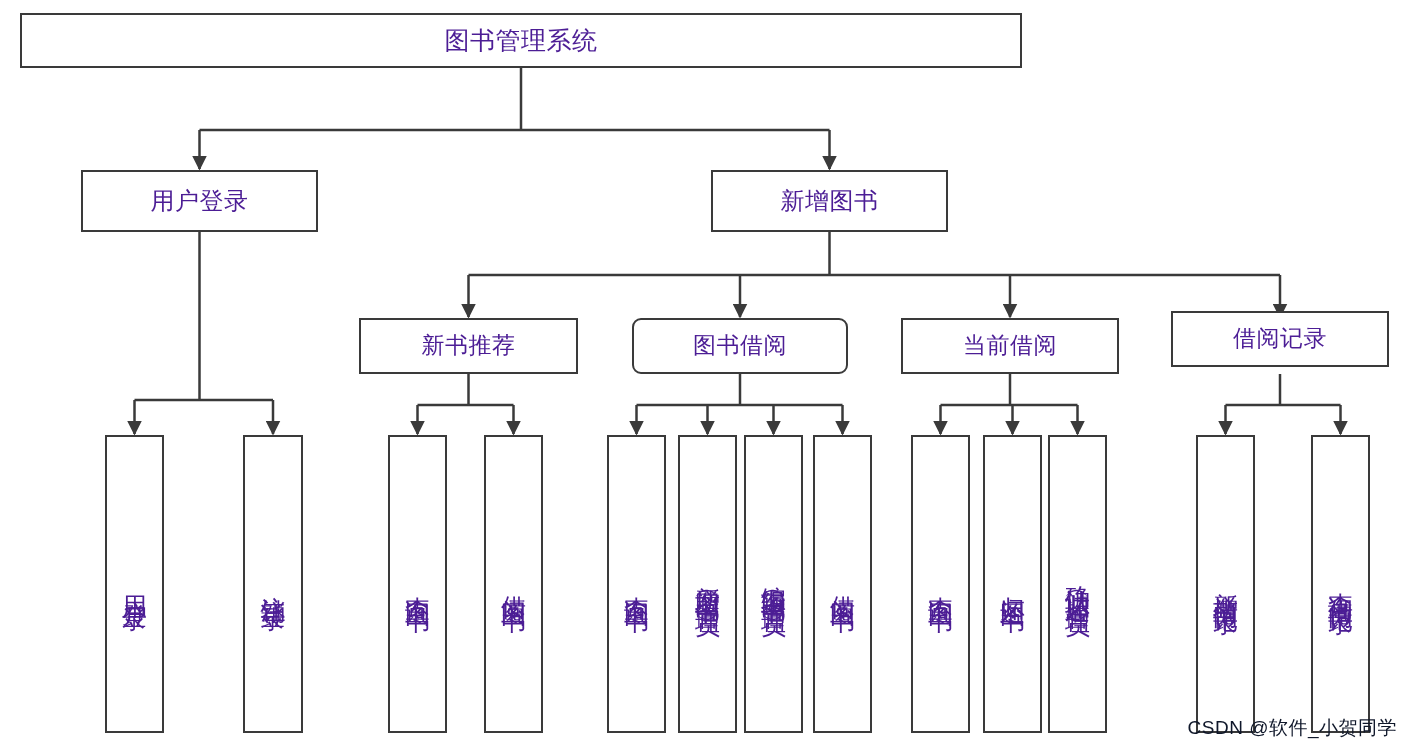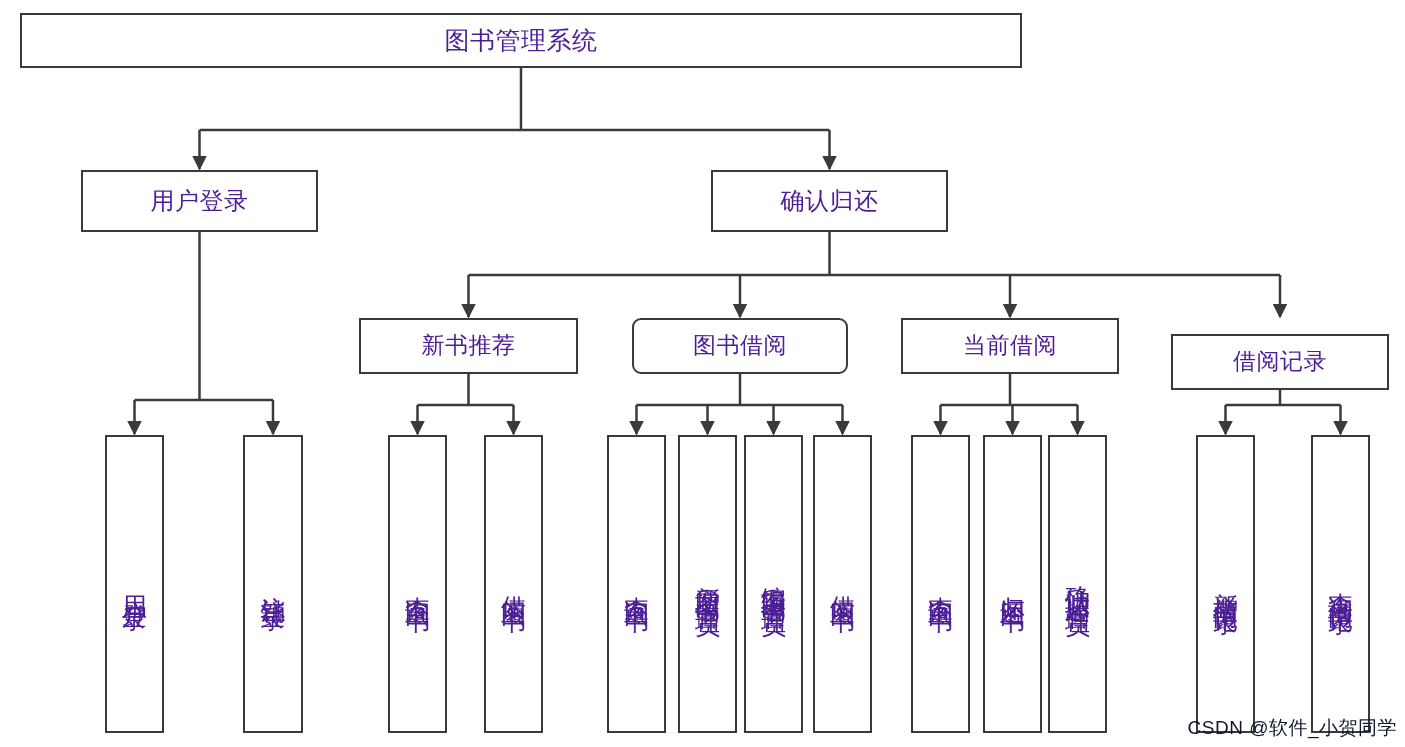--- a/index.html
+++ b/index.html
@@ -121,32 +121,32 @@
   </svg>
 
   <div id="nodes">
       <div class="node root" style="left: 20px; top: 13px; width: 1002px; height: 55px;">
         <span class="node-label">图书管理系统</span>
       </div>
       <div class="node level2" style="left: 81px; top: 170px; width: 237px; height: 62px;">
         <span class="node-label">用户登录</span>
       </div>
       <div class="node level2" style="left: 711px; top: 170px; width: 237px; height: 62px;">
-        <span class="node-label">确认归还</span>
+        <span class="node-label">新增图书</span>
       </div>
       <div class="node level3" style="left: 359px; top: 318px; width: 219px; height: 56px;">
         <span class="node-label">新书推荐</span>
       </div>
       <div class="node level3" style="left: 632px; top: 318px; width: 216px; height: 56px; border-radius: 9px;">
         <span class="node-label">图书借阅</span>
       </div>
       <div class="node level3" style="left: 901px; top: 318px; width: 218px; height: 56px;">
         <span class="node-label">当前借阅</span>
       </div>
-      <div class="node level3" style="left: 1171px; top: 334px; width: 218px; height: 56px;">
+      <div class="node level3" style="left: 1171px; top: 311px; width: 218px; height: 56px;">
         <span class="node-label">借阅记录</span>
       </div>
       <div class="node leaf" style="left: 105px; top: 435px; width: 59px; height: 298px;">
         <span class="node-label">用户登录</span>
       </div>
       <div class="node leaf" style="left: 243px; top: 435px; width: 60px; height: 298px;">
         <span class="node-label">注销登录</span>
       </div>
       <div class="node leaf" style="left: 388px; top: 435px; width: 59px; height: 298px;">
         <span class="node-label">查询图书</span>

